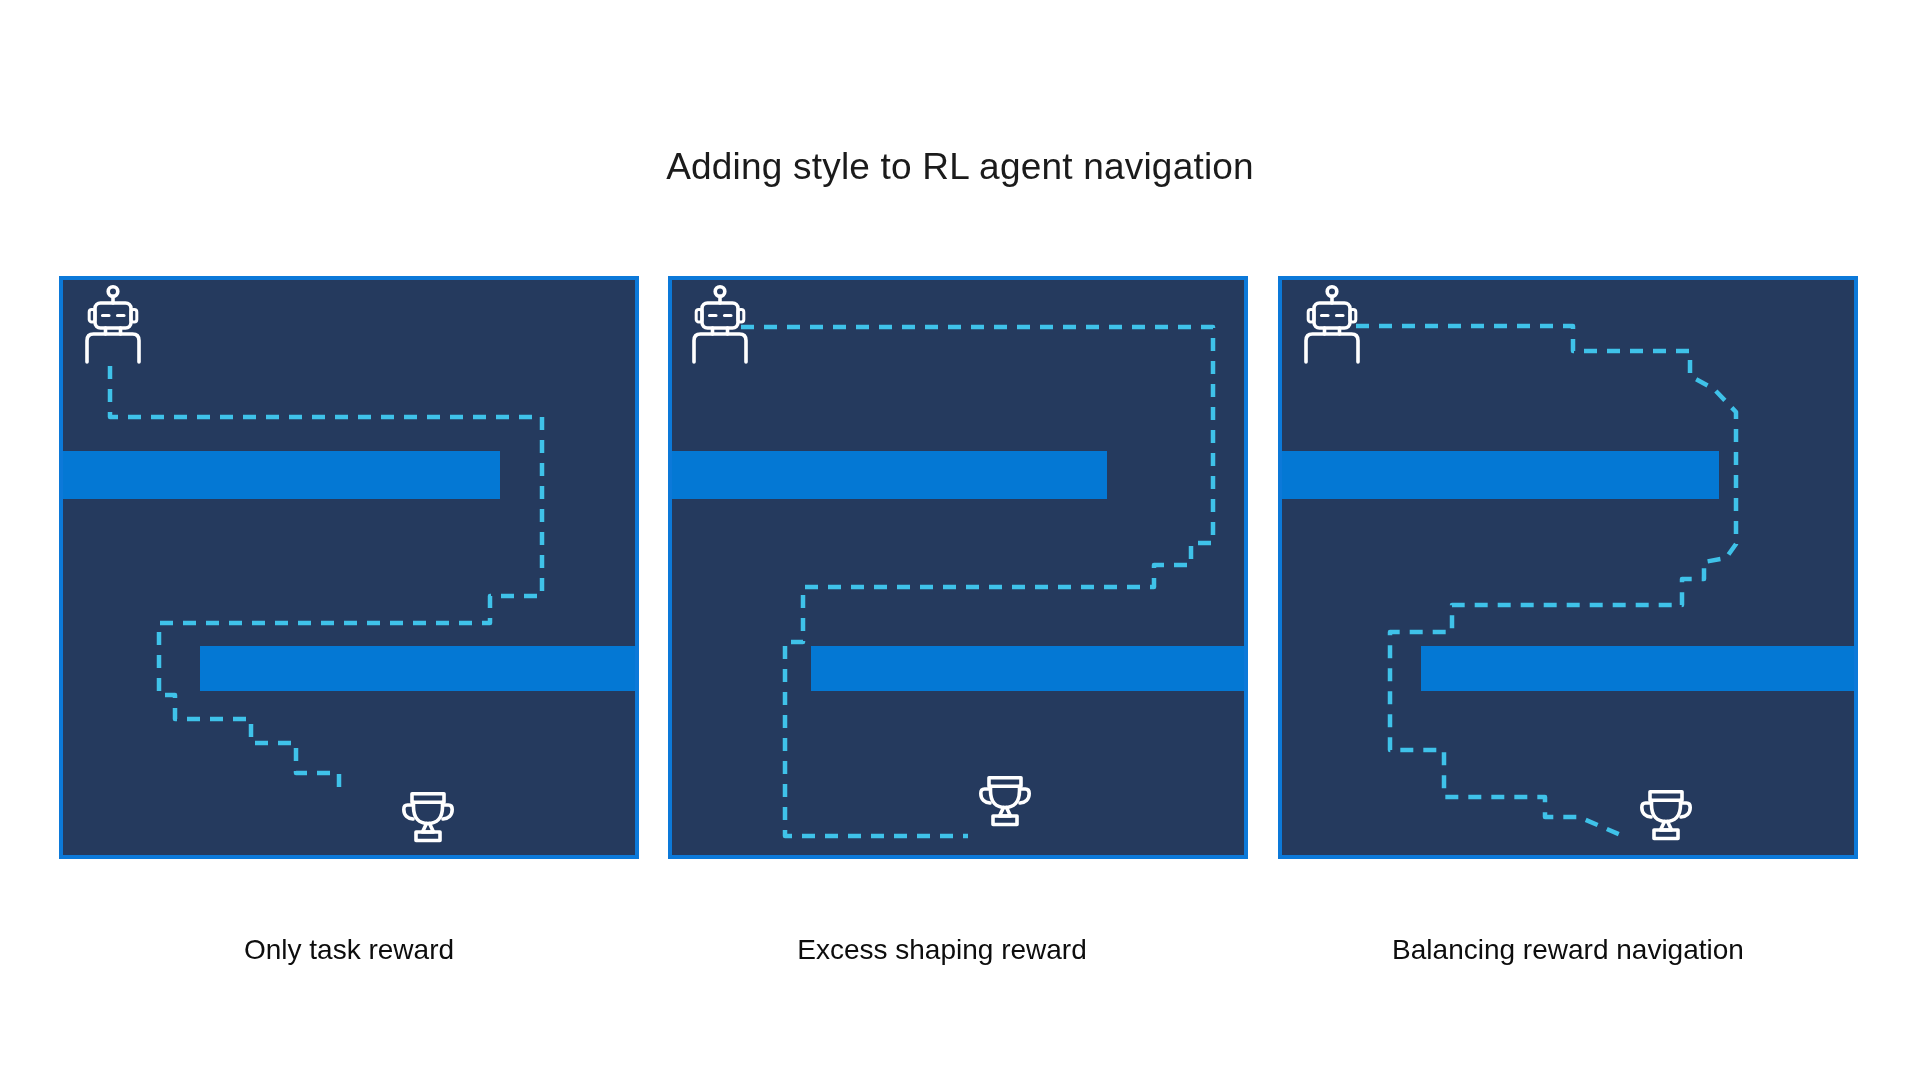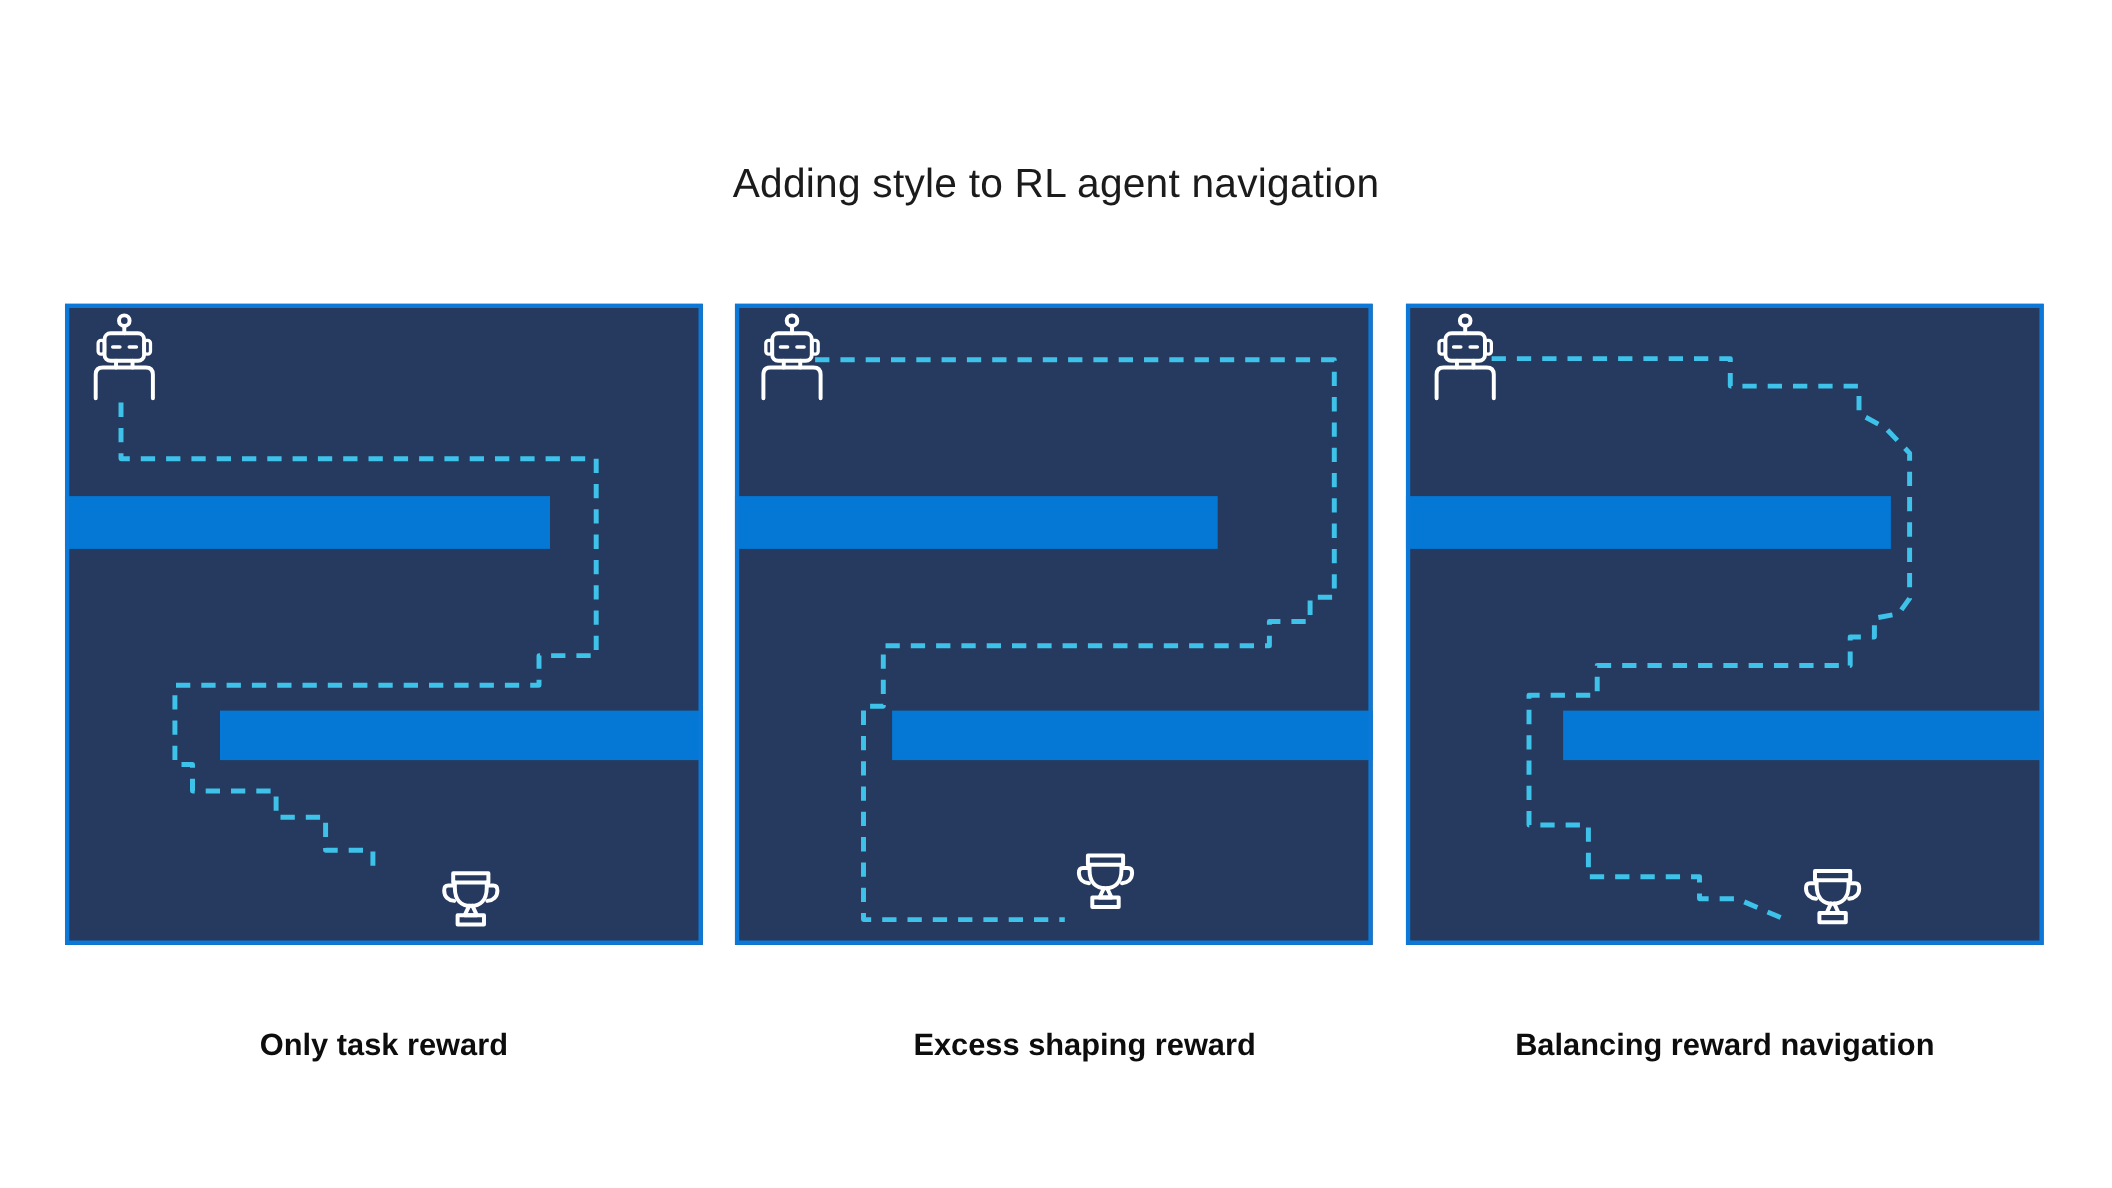--- a/index.html
+++ b/index.html
@@ -35,21 +35,21 @@
     height: 583px;
     margin: 0;
   }
   .panel svg { display: block; width: 580px; height: 583px; }
   .caption {
     position: absolute;
     top: 910px;
     width: 580px;
     text-align: center;
     font-size: 28px;
-    font-weight: 700;
+    font-weight: 400;
     color: var(--caption-color, #0d0d0d);
   }
 </style>
 </head>
 <body>
 
 <div class="stage">
   <div class="title">Adding style to RL agent navigation</div>
   <div id="panels-row">
       <figure class="panel" style="left: 59px;">
@@ -100,21 +100,21 @@
             <rect x="10" y="1.8" width="32" height="8.4" fill="none" stroke="#ffffff" stroke-width="3.6" stroke-linecap="round" stroke-linejoin="round"></rect>
             <path d="M11.5,10.2 V15 C11.5,26.5 17.5,31.5 26,31.5 C34.5,31.5 40.5,26.5 40.5,15 V10.2" fill="none" stroke="#ffffff" stroke-width="3.6" stroke-linecap="round" stroke-linejoin="round"></path>
             <path d="M10,13 H5.5 C2,13 1.8,16 1.8,17.5 C1.8,23.5 6,26.5 11,27" fill="none" stroke="#ffffff" stroke-width="3.6" stroke-linecap="round" stroke-linejoin="round"></path>
             <path d="M42,13 H46.5 C50,13 50.2,16 50.2,17.5 C50.2,23.5 46,26.5 41,27" fill="none" stroke="#ffffff" stroke-width="3.6" stroke-linecap="round" stroke-linejoin="round"></path>
             <path d="M24.5,31.5 L20.5,40 H31.5 L27.5,31.5" fill="none" stroke="#ffffff" stroke-width="3.6" stroke-linecap="round" stroke-linejoin="round"></path>
             <rect x="14" y="40" width="24" height="8.5" fill="none" stroke="#ffffff" stroke-width="3.6" stroke-linecap="round" stroke-linejoin="round"></rect>
           </g>
           <rect x="2" y="2" width="576" height="579" fill="none" stroke="#0c79d9" stroke-width="4"></rect>
         </svg>
       </figure>
-      <div class="caption" style="left: 696px;">Excess shaping reward</div>
+      <div class="caption" style="left: 652px;">Excess shaping reward</div>
       <figure class="panel" style="left: 1278px;">
         <svg viewBox="0 0 580 583">
           <rect x="0" y="0" width="580" height="583" fill="#253a5e"></rect>
           <rect x="0" y="175" width="441" height="48" fill="#0478d4"></rect>
           <rect x="143" y="370" width="437" height="45" fill="#0478d4"></rect>
           <polyline points="78,50 295,50 295,75 412,75 412,100 436,113 458,136 458,268 448,282 426,286 426,303 404,303 404,329 174,329 174,356 112,356 112,474 166,474 166,521 267,521 267,541 301,541 345,560" fill="none" stroke="#3fc2e9" stroke-width="4.5" stroke-dasharray="13 10" stroke-linejoin="round"></polyline>
           <g transform="translate(28,10)">
             <circle cx="26" cy="5.5" r="4.8" fill="none" stroke="#ffffff" stroke-width="3.6" stroke-linecap="round"></circle>
             <path d="M26,10.3 V17" fill="none" stroke="#ffffff" stroke-width="3.6" stroke-linecap="round"></path>
             <rect x="8" y="17" width="36" height="25" rx="5.5" fill="none" stroke="#ffffff" stroke-width="3.6" stroke-linecap="round"></rect>

